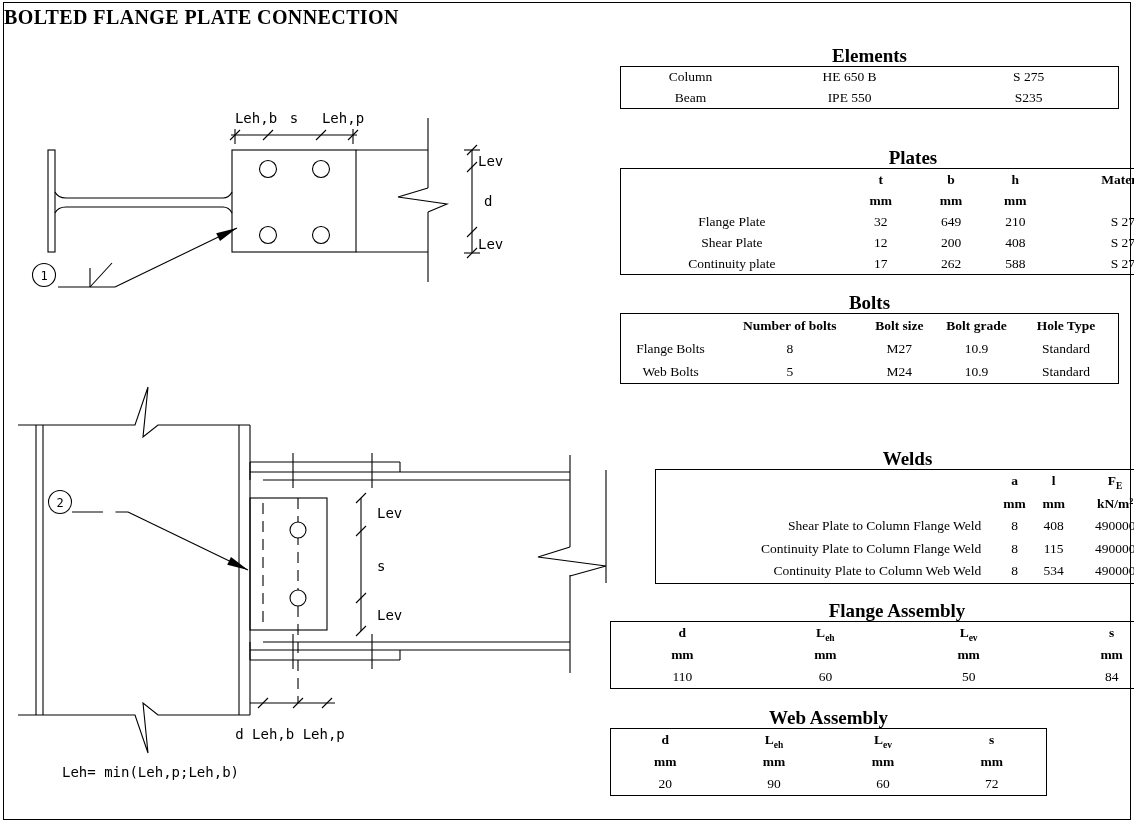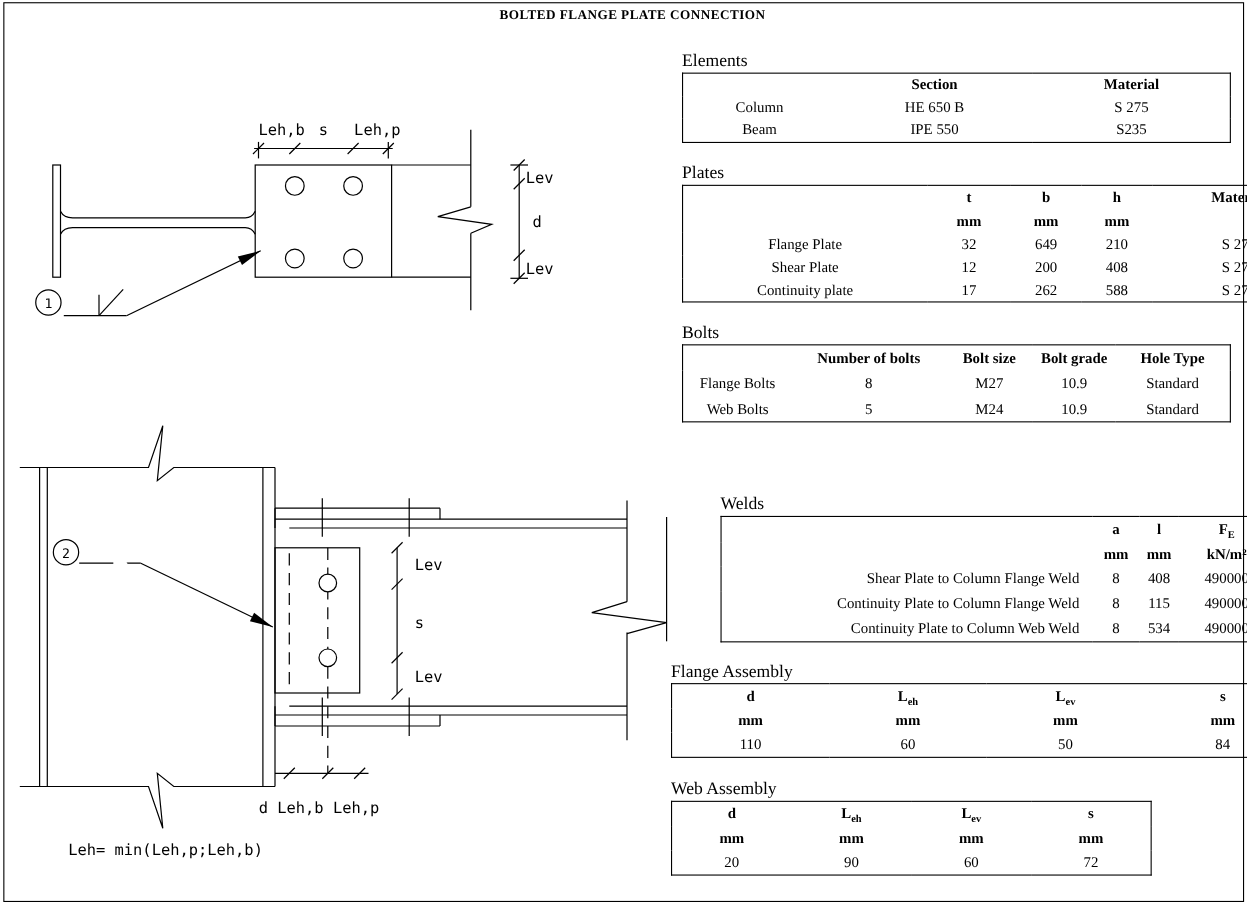--- a/index.html
+++ b/index.html
@@ -1,26 +1,26 @@
 <!DOCTYPE html>
 <html><head>
 <meta charset="utf-8">
 <style>
   html,body{margin:0;padding:0;background:#fff;}
   body{width:1134px;height:823px;position:relative;overflow:hidden;
        font-family:"Liberation Serif",serif;color:#000;}
   .frame{position:absolute;left:3px;top:2px;right:3px;bottom:3px;
          border:1.5px solid #000;}
-  .title{position:absolute;left:20px;right:4px;top:6px;text-align:center;
-         font-weight:bold;font-size:12px;letter-spacing:.4px;
+  .title{position:absolute;left:4px;right:4px;top:6px;text-align:left;
+         font-weight:bold;font-size:20px;letter-spacing:.4px;
          font-family:"Liberation Serif",serif;}
   .diagram{position:absolute;}
   .tbl-wrap{position:absolute;font-size:13.5px;line-height:normal;}
-  .caption{text-align:left;font-weight:normal;height:16px;line-height:16px;
-           margin-bottom:2px;font-size:16px;}
+  .caption{text-align:center;font-weight:bold;height:16px;line-height:16px;
+           margin-bottom:2px;font-size:19px;}
   table{width:100%;border-collapse:collapse;border:1.5px solid #000;
         table-layout:fixed;}
   td,th{text-align:center;padding:0;white-space:nowrap;overflow:hidden;
         font-size:13.5px;font-weight:normal;}
   th{font-weight:bold;}
   .t-elements td,.t-elements th{height:20.5px;}
   .t-plates td,.t-plates th{height:21px;}
   .t-bolts td,.t-bolts th{height:23px;margin-top:35px;}
   .t-welds td,.t-welds th{height:22.5px;}
   .t-asm td,.t-asm th{height:22px;}
@@ -168,25 +168,20 @@
 
 <div class="tbl-wrap" style="left:620px;top:48px;width:499px;">
   <div class="caption">Elements</div>
   <table class="t-elements">
     <colgroup>
         <col style="width:28%">
         <col style="width:36%">
         <col style="width:36%">
       </colgroup>
     <tbody>
-        <tr>
-      <td></td>
-      <th>Section</th>
-      <th>Material</th>
-    </tr>
     <tr>
       <td>Column</td>
       <td>HE 650 B</td>
       <td>S 275</td>
     </tr>
     <tr>
       <td>Beam</td>
       <td>IPE 550</td>
       <td>S235</td>
     </tr>

